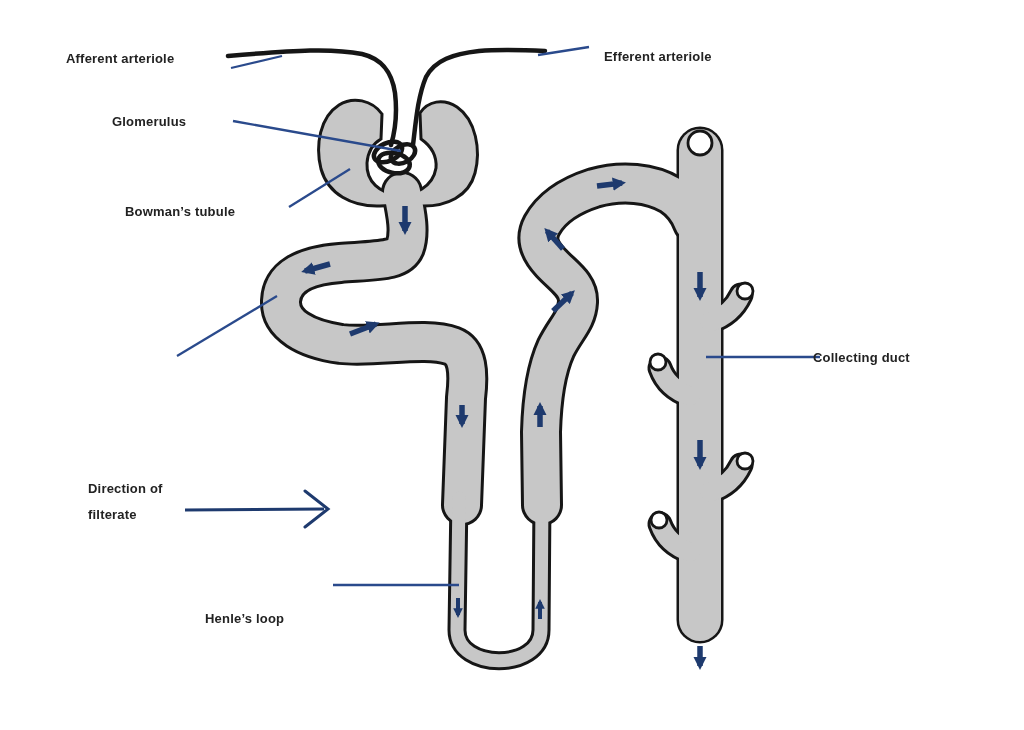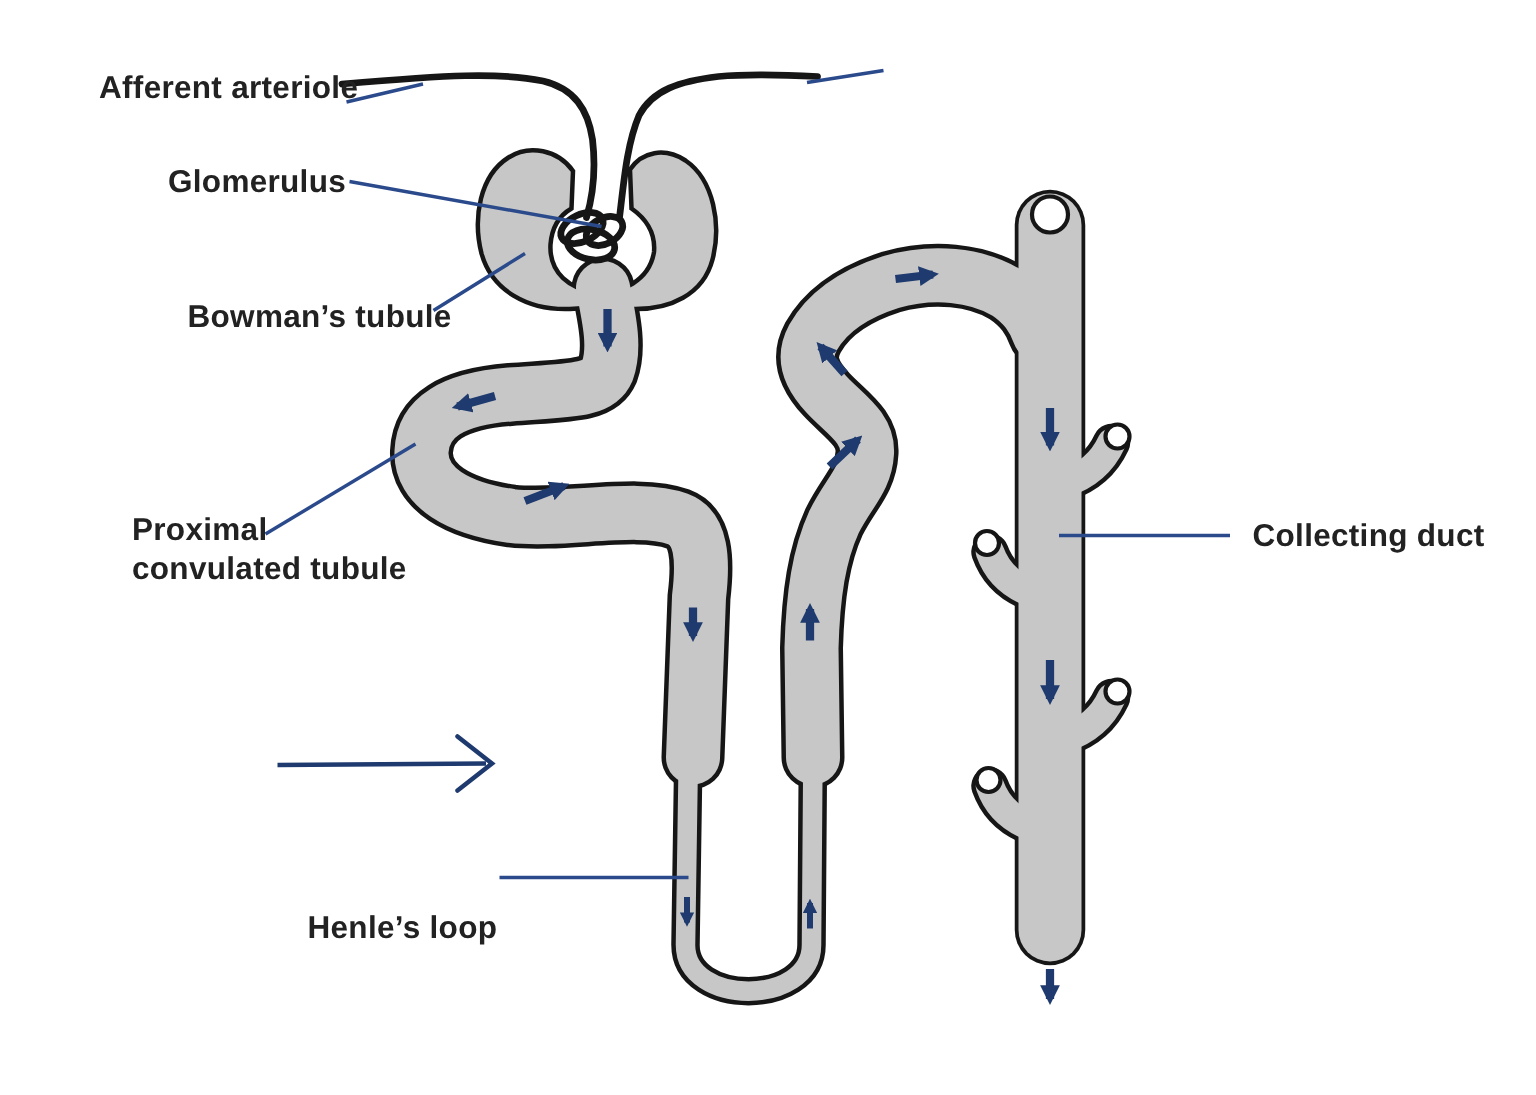--- a/index.html
+++ b/index.html
@@ -23,21 +23,21 @@
   .tube-gray{fill:none;stroke:var(--tube-fill);}
   .capsule{fill:var(--tube-fill);stroke:var(--tube-outline);stroke-width:3;}
   .vessel{fill:none;stroke:var(--tube-outline);stroke-width:4.5;stroke-linecap:round;}
   .glom{fill:none;stroke:var(--tube-outline);stroke-width:4.5;}
   .opening{fill:var(--background);stroke:var(--tube-outline);stroke-width:2.8;}
   .flow{stroke:var(--flow-arrow);fill:none;}
   .ah{fill:var(--flow-arrow);}
   .leader{stroke:var(--leader-line);stroke-width:2.3;fill:none;}
   .lbl{
     position:absolute;
-    font-size:21px;
+    font-size:13px;
     line-height:26px;
     font-weight:600;
     color:var(--label-text);
     white-space:nowrap;
     letter-spacing:0.2px;
   }
 </style>
 </head>
 <body>
 
@@ -118,19 +118,20 @@
       <line class="leader" x1="177" y1="356" x2="277" y2="296"></line>
       <line class="leader" x1="333" y1="585" x2="459" y2="585"></line>
       <line class="leader" x1="538" y1="55" x2="589" y2="47"></line>
       <line class="leader" x1="706" y1="357" x2="820" y2="357"></line>
     </g>
   </svg>
 
   <div class="lbl" style="left:66px;top:46px">Afferent arteriole</div>
   <div class="lbl" style="left:112px;top:109px">Glomerulus</div>
   <div class="lbl" style="left:125px;top:199px">Bowman’s tubule</div>
-  <div class="lbl" style="left:88px;top:341px">
-    <div>Proximal</div>
-    <div>convulated tubule</div>
+  <div class="lbl" style="left:88px;top:476px">
+    <div>Direction of</div>
+    <div>filterate</div>
   </div>
   <div class="lbl" style="left:205px;top:606px">Henle’s loop</div>
-  <div class="lbl" style="left:835px;top:345px">Collecting duct</div>
+  <div class="lbl" style="left:604px;top:44px">Efferent arteriole</div>
+  <div class="lbl" style="left:813px;top:345px">Collecting duct</div>
 </div>
 
 </body></html>

